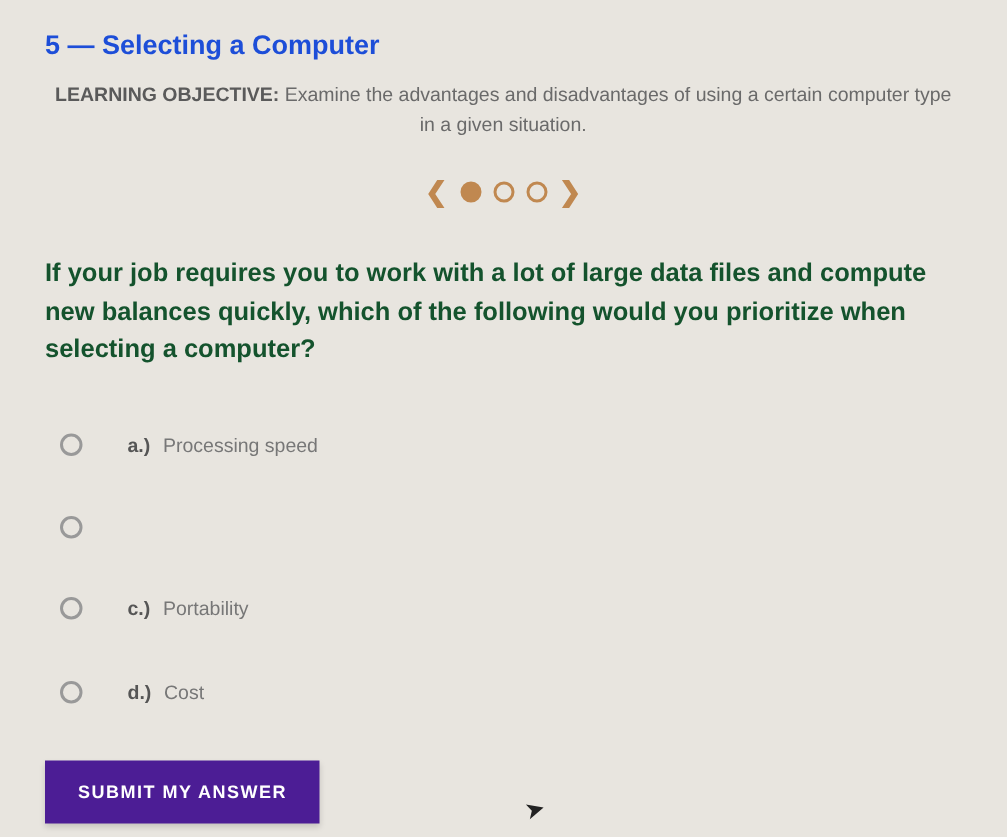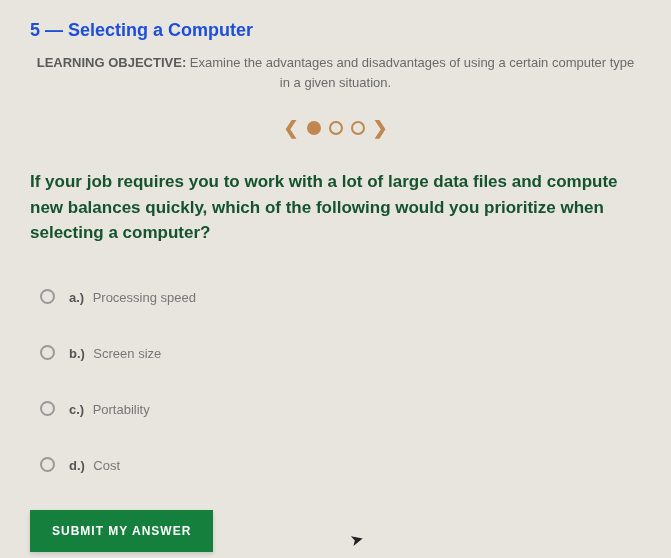--- a/index.html
+++ b/index.html
@@ -55,21 +55,21 @@
     .question {
       font-size: 17px;
       font-weight: 600;
       color: #14532d;
       line-height: 1.5;
       margin-bottom: 30px;
     }
     .option {
       display: flex;
       align-items: center;
-      gap: 14px;
+      gap: 30px;
       padding: 12px 0;
       margin-bottom: 14px;
       cursor: pointer;
     }
     .radio {
       width: 15px;
       height: 15px;
       border: 2px solid #999;
       border-radius: 50%;
       flex-shrink: 0;
@@ -79,21 +79,21 @@
       font-size: 13px;
       font-weight: 700;
       color: #555;
       margin-right: 4px;
     }
     .opt-text {
       font-size: 13px;
       color: #777;
     }
     .submit {
-      background: #15803d;
+      background: #4c1d95;
       color: #fff;
       border: none;
       padding: 14px 22px;
       font-size: 12px;
       font-weight: 700;
       letter-spacing: 1px;
       cursor: pointer;
       margin-top: 10px;
       box-shadow: 0 2px 4px rgba(0,0,0,0.15);
     }
@@ -131,24 +131,20 @@
 <div class="option">
   <span class="radio"></span>
   <span>
     <span class="opt-label">a.)</span>
     <span class="opt-text">Processing speed</span>
   </span>
 </div>
 
 <div class="option">
   <span class="radio"></span>
-  <span>
-    <span class="opt-label">b.)</span>
-    <span class="opt-text">Screen size</span>
-  </span>
 </div>
 
 <div class="option">
   <span class="radio"></span>
   <span>
     <span class="opt-label">c.)</span>
     <span class="opt-text">Portability</span>
   </span>
 </div>
 

